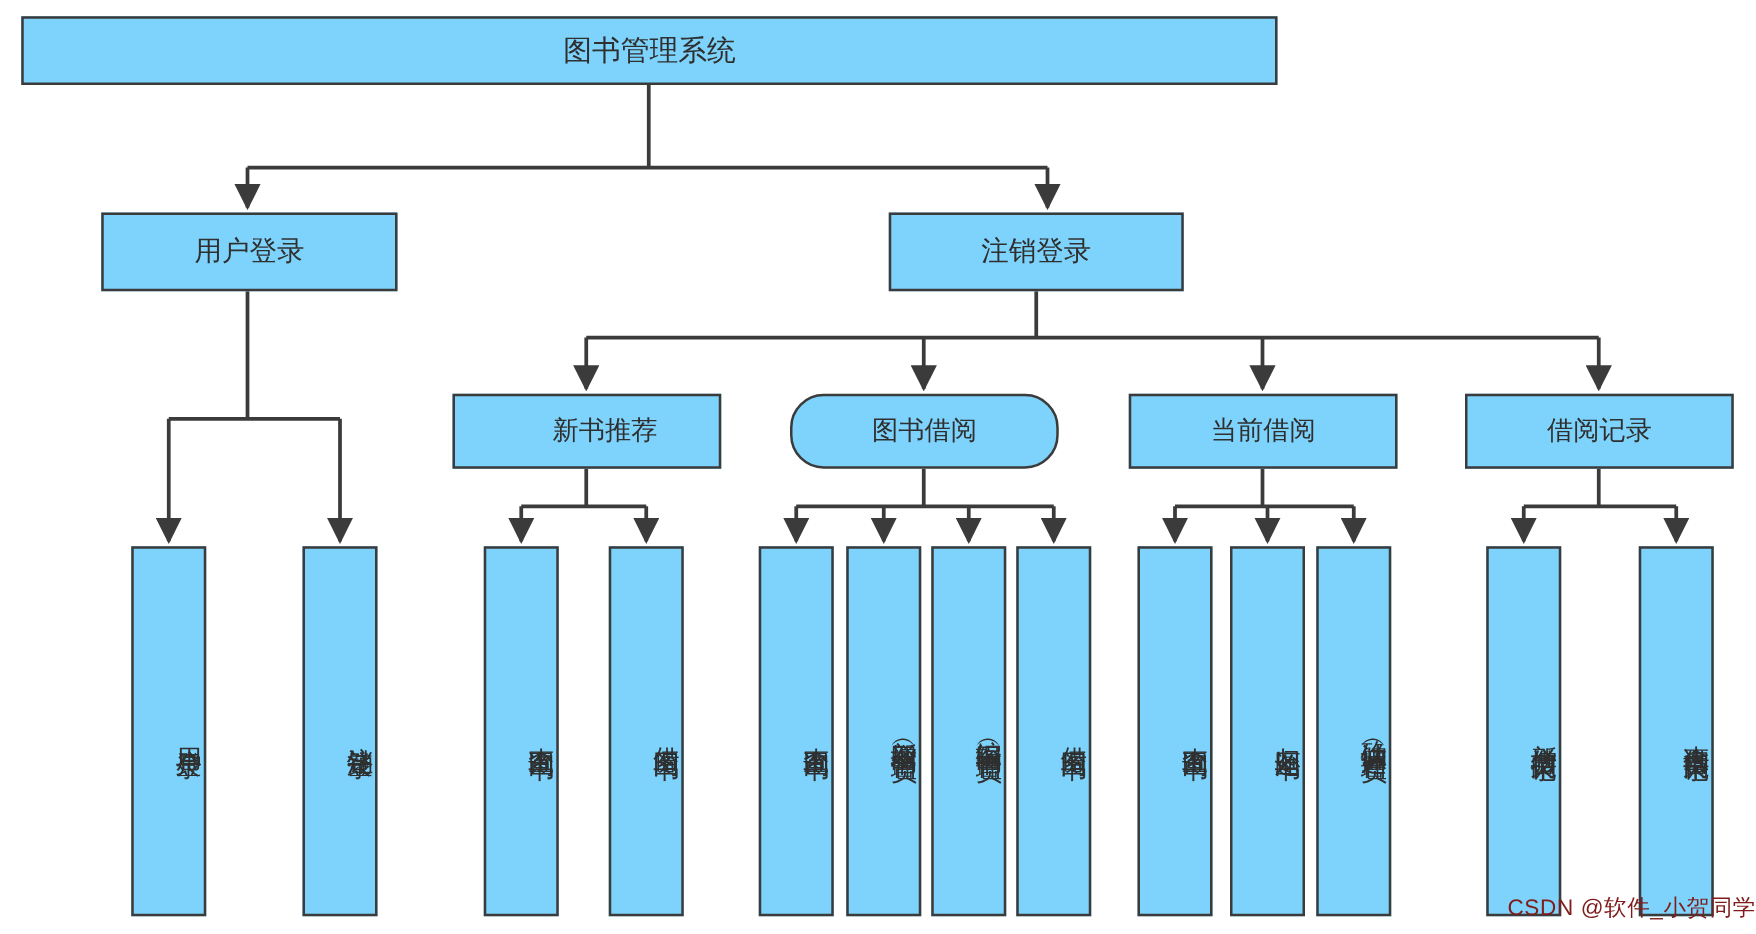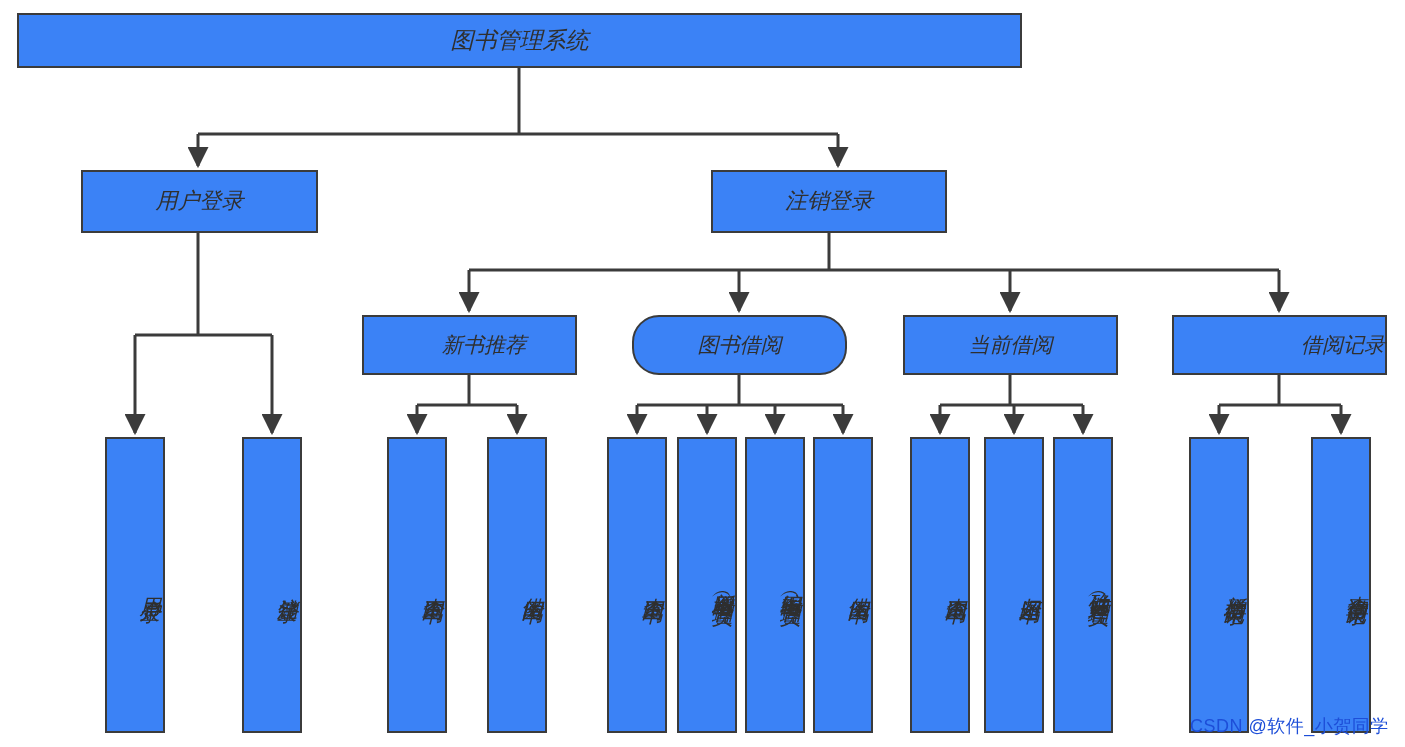--- a/index.html
+++ b/index.html
@@ -22,28 +22,27 @@
     left: 0;
     top: 0;
     width: 1405px;
     height: 747px;
     pointer-events: none;
   }
   .node {
     position: absolute;
     box-sizing: border-box;
     border: 2px solid #3b3b3b;
-    background: #3b82f6;
+    background: #7dd3fc;
     display: flex;
     align-items: center;
     justify-content: center;
     color: #2f2f2f;
     line-height: 1.22;
     text-align: center;
-    font-style: italic;
   }
   .node.root {
     font-size: 23px;
   }
   .node.lvl2 {
     font-size: 22px;
   }
   .node.lvl3 {
     font-size: 21px;
   }
@@ -57,23 +56,24 @@
     justify-content: center;
   }
   .node.leaf .vtext {
     writing-mode: vertical-rl;
     text-orientation: upright;
     white-space: nowrap;
   }
   .watermark {
     position: absolute;
     font-size: 18px;
-    color: #1d4ed8;
+    color: #7f1d1d;
     white-space: nowrap;
     letter-spacing: 0.5px;
+    padding-left: 16px;
   }
 </style>
 </head>
 <body>
 
 <div id="canvas">
 
   <svg id="edges" viewBox="0 0 1405 747" xmlns="http://www.w3.org/2000/svg">
     <defs>
       <marker id="arrow" viewBox="0 0 10 10" refX="9" refY="5" markerWidth="7" markerHeight="7" orient="auto-start-reverse">
@@ -137,21 +137,21 @@
 
   <div class="node lvl3" id="node-new-book-rec" style="left: 362px; top: 315px; width: 215px; height: 60px; padding-left: 29px;">
     <span>新书推荐</span>
   </div>
   <div class="node lvl3" id="node-book-borrow" style="left: 632px; top: 315px; width: 215px; height: 60px; border-radius: 27px;">
     <span>图书借阅</span>
   </div>
   <div class="node lvl3" id="node-current-borrow" style="left: 903px; top: 315px; width: 215px; height: 60px; justify-content: center;">
     <span>当前借阅</span>
   </div>
-  <div class="node lvl3" id="node-borrow-record" style="left: 1172px; top: 315px; width: 215px; height: 60px; justify-content: flex-end;">
+  <div class="node lvl3" id="node-borrow-record" style="left: 1172px; top: 315px; width: 215px; height: 60px;">
     <span>借阅记录</span>
   </div>
 
   <div class="node leaf" id="node-leaf-user-login" style="left: 105px; top: 437px; width: 60px; height: 296px;">
     <span class="vtext">用户登录</span>
   </div>
   <div class="node leaf" id="node-leaf-logout" style="left: 242px; top: 437px; width: 60px; height: 296px;">
     <span class="vtext">注销登录</span>
   </div>
   <div class="node leaf" id="node-leaf-query-book-rec" style="left: 387px; top: 437px; width: 60px; height: 296px;">

